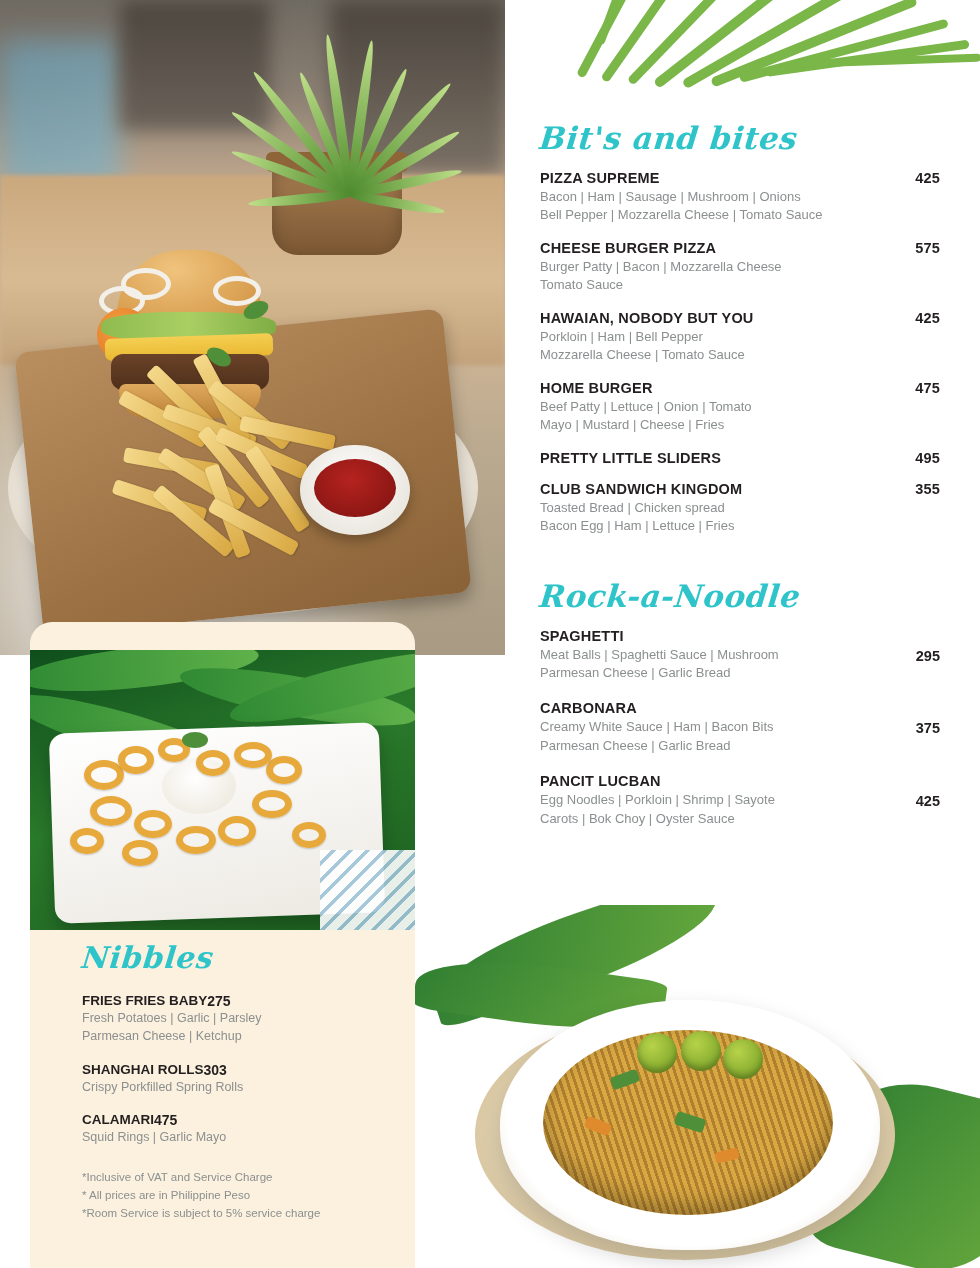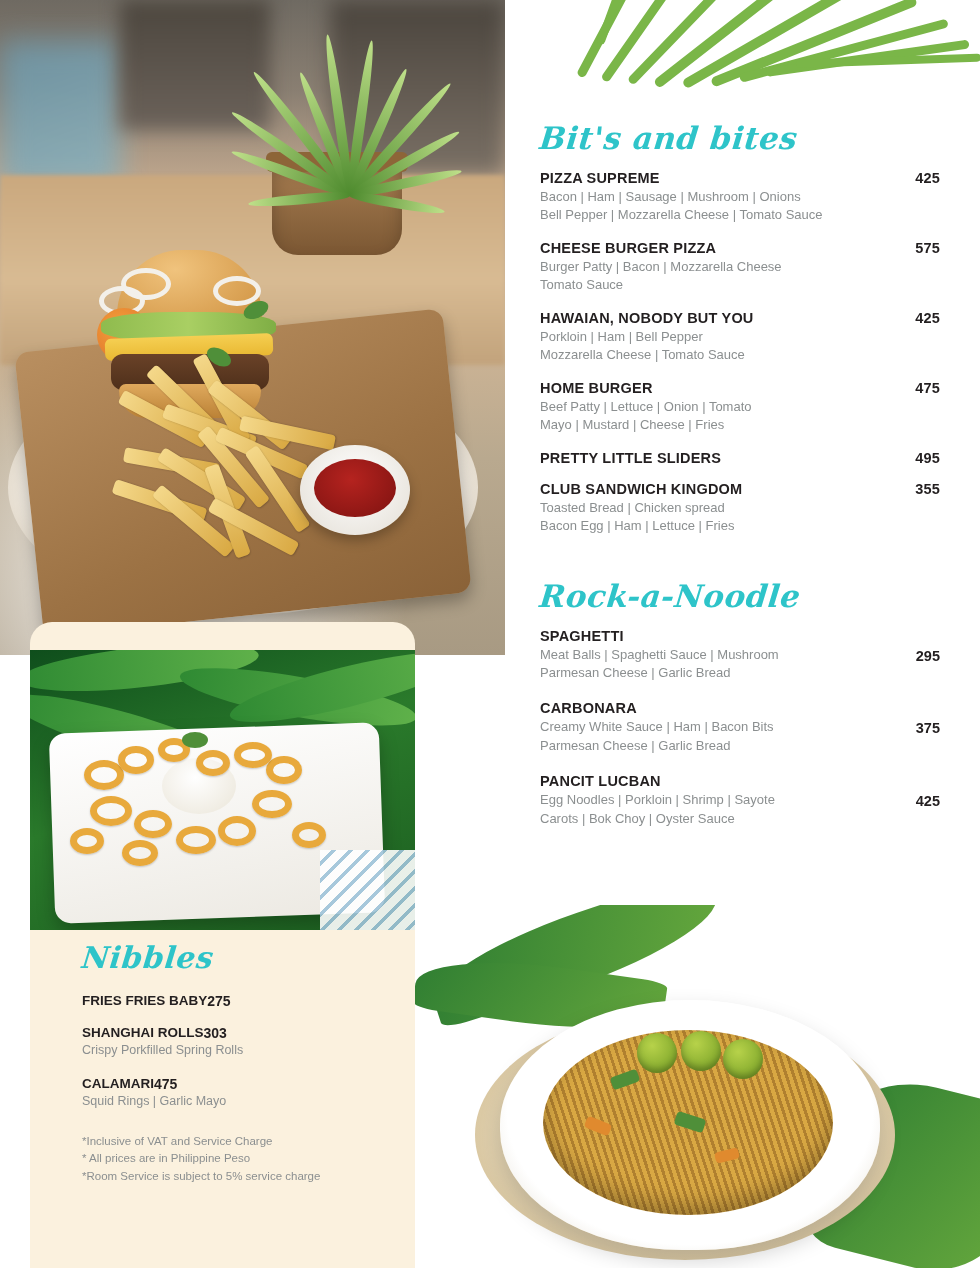--- a/index.html
+++ b/index.html
@@ -492,20 +492,22 @@
   </div>
 
   <div class="nibbles">
     <h2 class="script-head">Nibbles</h2>
 
     <div class="nib-item">
       <div class="nib-row">
         <div class="nib-name">FRIES FRIES BABY</div>
         <div class="nib-price">275</div>
       </div>
+      <div class="nib-desc" style="white-space:pre-line">Fresh Potatoes | Garlic | Parsley
+Parmesan Cheese | Ketchup</div>
     </div>
 
     <div class="nib-item">
       <div class="nib-row">
         <div class="nib-name">SHANGHAI ROLLS</div>
         <div class="nib-price">303</div>
       </div>
       <div class="nib-desc" style="white-space:pre-line">Crispy Porkfilled Spring Rolls</div>
     </div>
 

